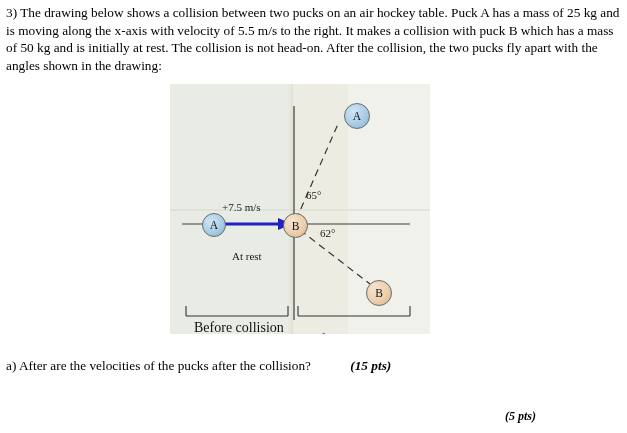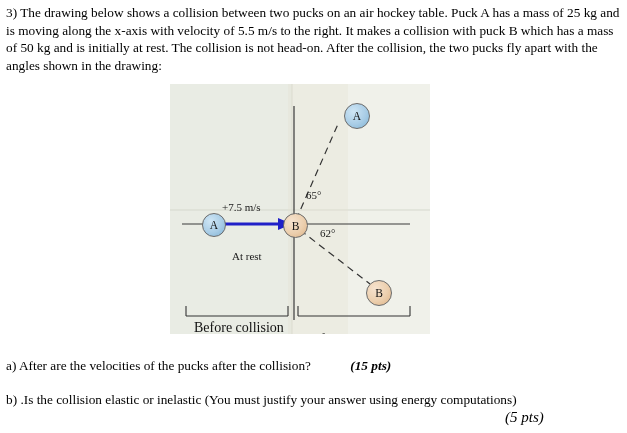--- a/index.html
+++ b/index.html
@@ -89,22 +89,22 @@
     font-size: 13.3px;
     line-height: 17.5px;
     white-space: nowrap;
   }
   .bold-italic {
     font-weight: bold;
     font-style: italic;
   }
   .pts {
     position: absolute;
-    font-size: 15px;
-    font-weight: normal;
+    font-size: 12px;
+    font-weight: bold;
     font-style: italic;
   }
 </style>
 </head>
 <body>
 
 <div class="page">
 
   <div class="qtext">
     <span>3)</span>
@@ -158,19 +158,16 @@
 
     <div class="caption" style="left:24px; top:236px;">Before collision</div>
     <div class="caption" style="left:140px; top:248px;text-align:center;">After collision</div>
   </div>
 
   <div class="qa" style="top:357px;">
     <span>a) After are the velocities of the pucks after the collision?</span>
     <span class="bold-italic" style="margin-left:36px;">(15 pts)</span>
   </div>
 
-  <div class="qa" style="top:391px;">
-    <span>b) .Is the collision elastic or inelastic (You must justify your answer using energy computations)</span>
-  </div>
 
   <div class="pts" style="left:505px; top:409px;">(5 pts)</div>
 
 </div>
 
 </body></html>

